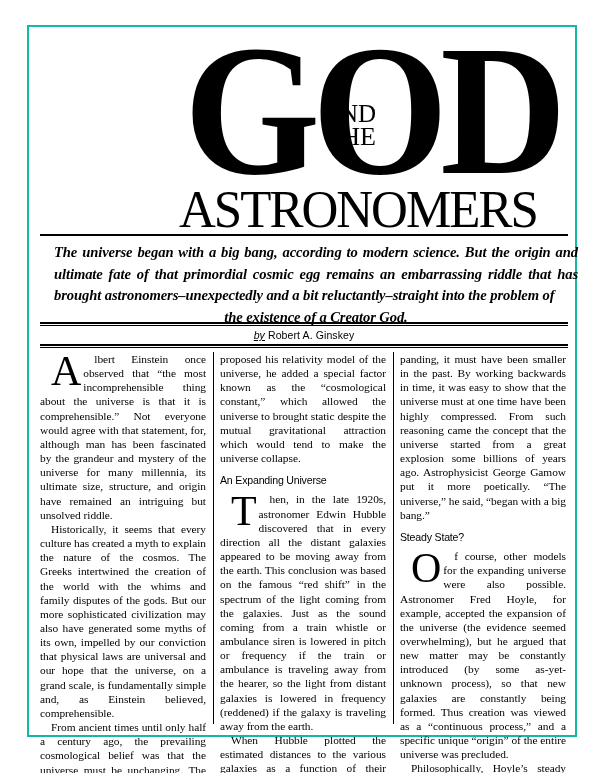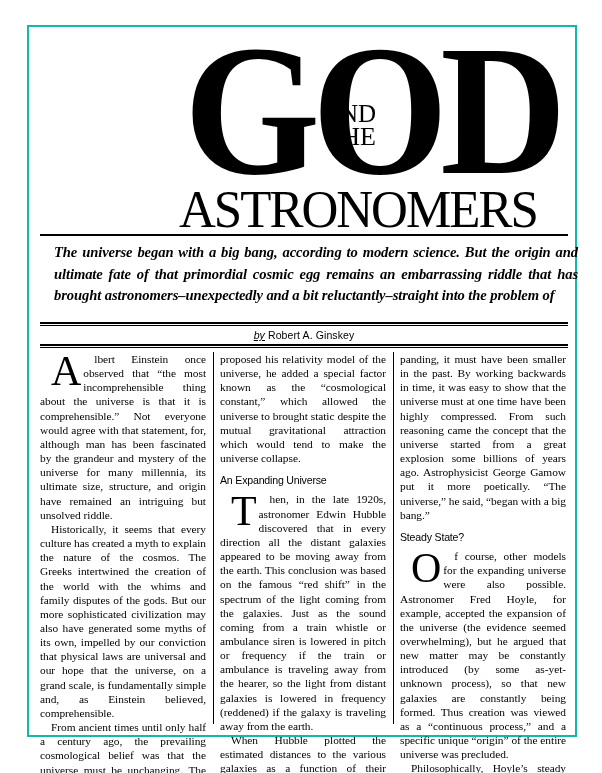--- a/index.html
+++ b/index.html
@@ -222,20 +222,21 @@
       <div class="title-andthe">
         <span class="title-and">AND</span>
         <span class="title-the">THE</span>
       </div>
       <div class="title-astronomers">ASTRONOMERS</div>
       <div class="rule-title"></div>
     </div>
 
     <div class="deck">
       <span>The universe began with a big bang, according to modern science. But the origin and ultimate fate of that primordial cosmic egg remains an embarrassing riddle that has brought astronomers–unexpectedly and a bit reluctantly–straight into the problem of</span>
+      <span class="last-line">the existence of a Creator God.</span>
     </div>
 
     <div class="byline-band">
       <div class="rule-thick"></div>
       <div class="rule-thin"></div>
       <div class="byline">
         <span class="by">by</span>
         <span>Robert A. Ginskey</span>
       </div>
       <div class="rule-thick"></div>

